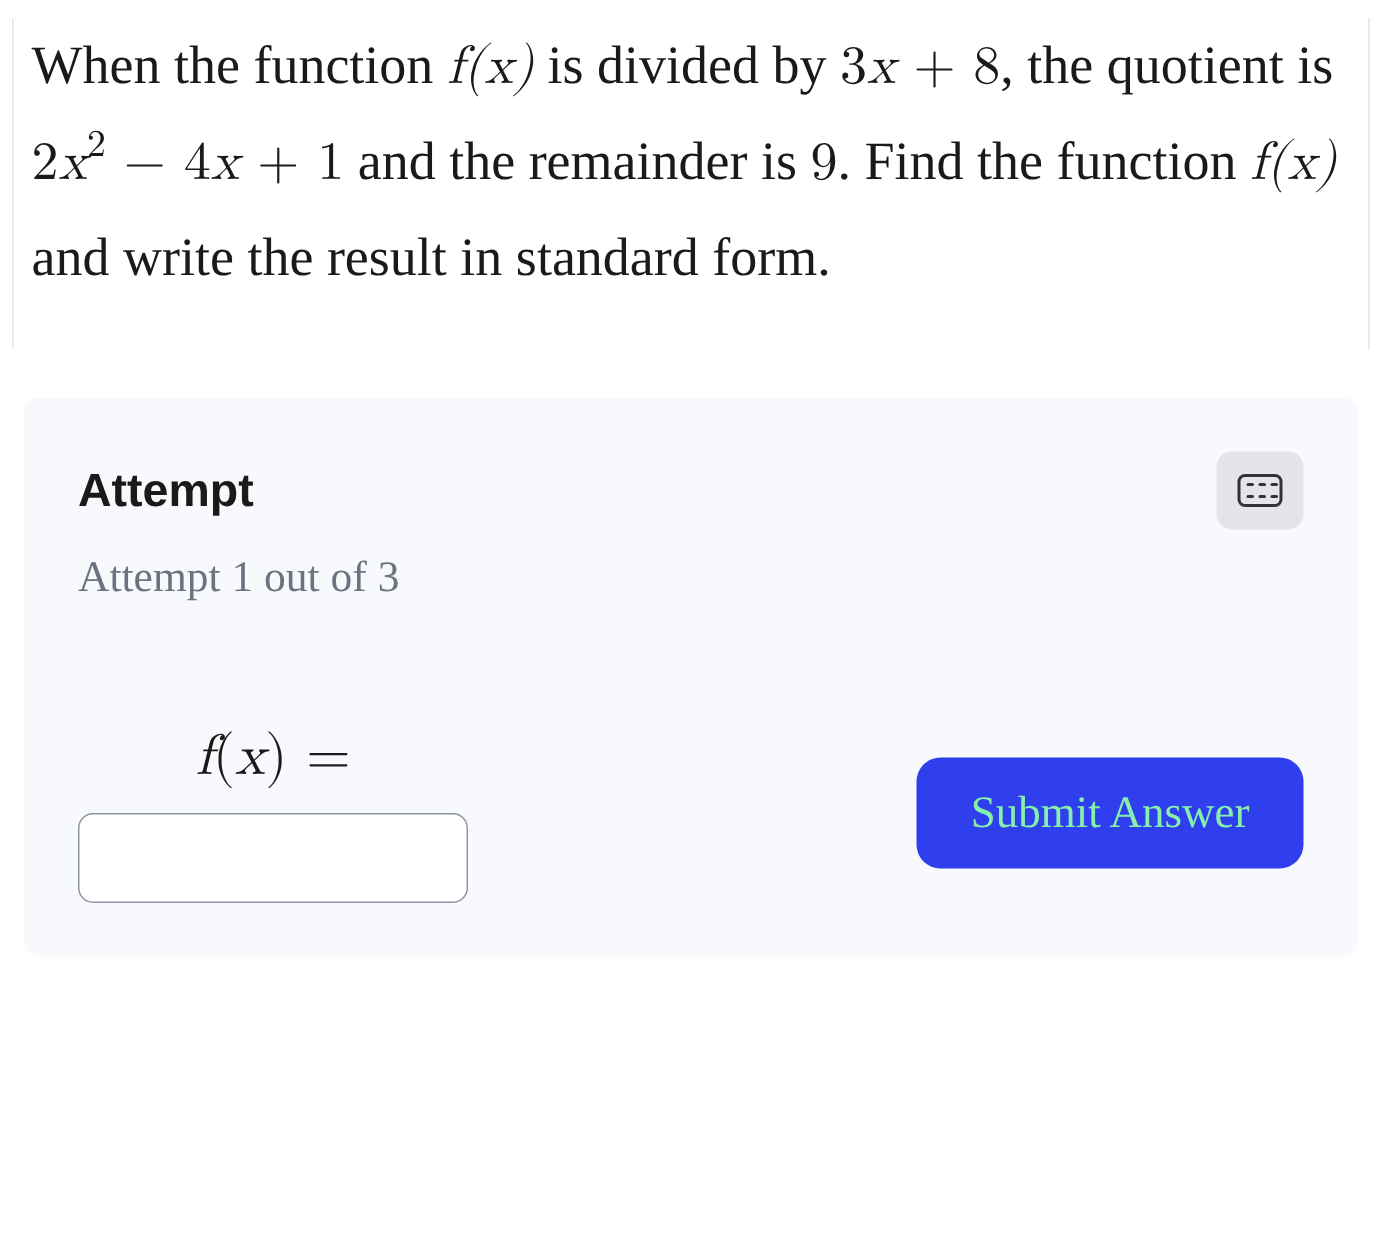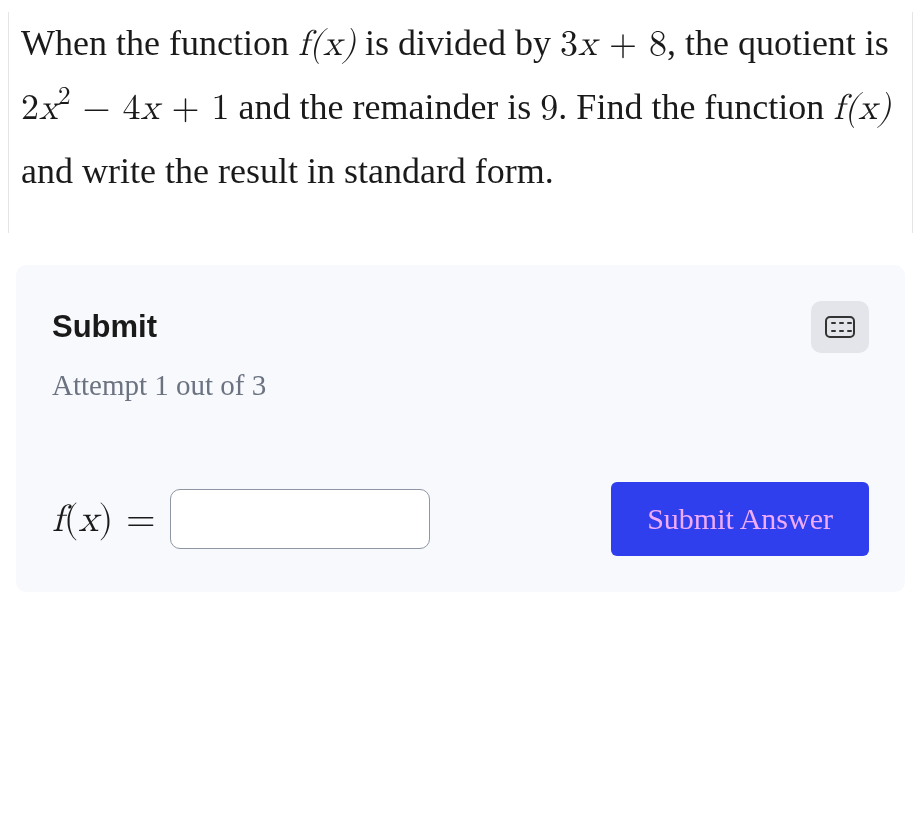--- a/index.html
+++ b/index.html
@@ -100,57 +100,58 @@
     .answer-row {
       display: flex;
       justify-content: space-between;
       align-items: center;
       margin-top: 80px;
     }
     .answer-input-group {
       display: flex;
       align-items: center;
       gap: 14px;
+      flex-direction: column;
     }
     .answer-label {
       font-family: 'Latin Modern Math', 'Cambria Math', 'Times New Roman', serif;
       font-size: 38px;
       font-style: italic;
     }
     .answer-input {
       width: 260px;
       height: 60px;
       border: 1.5px solid #8e95a3;
       border-radius: 10px;
       background: #fff;
       font-size: 30px;
       padding: 0 12px;
       font-family: Georgia, serif;
     }
     .submit-btn {
       background: #2f3fed;
-      color: #f0abfc;
+      color: #86efac;
       font-family: Georgia, 'Times New Roman', serif;
       font-size: 30px;
       padding: 20px 36px;
       border: none;
-      border-radius: 6px;
+      border-radius: 16px;
       cursor: pointer;
     }
   </style>
 </head>
 <body>
 
 <div class="question-text">
   <span>When the function </span><span class="math">f(x)</span><span> is divided by </span><span class="math math-up">3</span><span class="math">x</span><span class="math math-up"> + </span><span class="math math-up">8</span><span>, the quotient is </span><span class="math math-up">2</span><span class="math">x</span><span class="math math-up sup">2</span><span class="math math-up"> − </span><span class="math math-up">4</span><span class="math">x</span><span class="math math-up"> + </span><span class="math math-up">1</span><span> and the remainder is </span><span class="math math-up">9</span><span>. Find the function </span><span class="math">f(x)</span><span> and write the result in standard form.</span>
 </div>
 
 <div class="answer-panel">
   <div class="answer-header">
-    <div class="answer-title">Submit</div>
+    <div class="answer-title">Attempt</div>
     <div class="keypad-btn">
       <div class="keypad-icon"></div>
     </div>
   </div>
   <div class="attempt-text">Attempt 1 out of 3</div>
 
   <div class="answer-row">
     <div class="answer-input-group">
       <span class="answer-label">
         <span class="math">f</span><span class="math-up">(</span><span class="math">x</span><span class="math-up">)</span><span class="math-up"> = </span>

